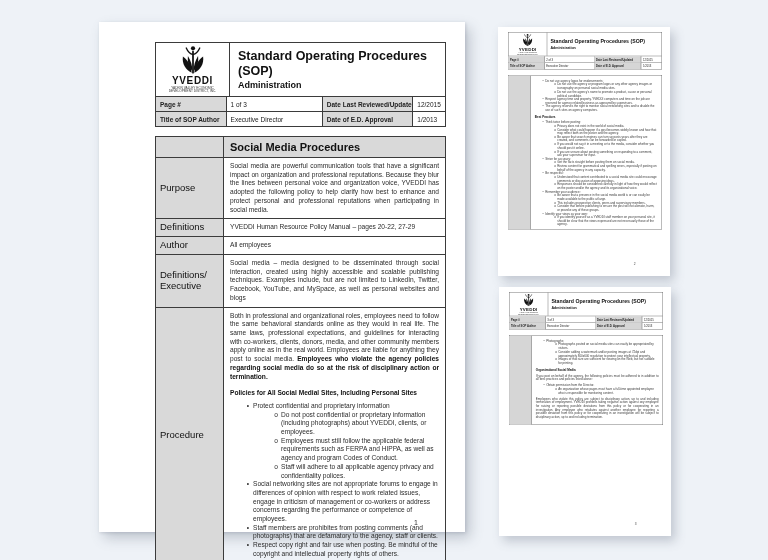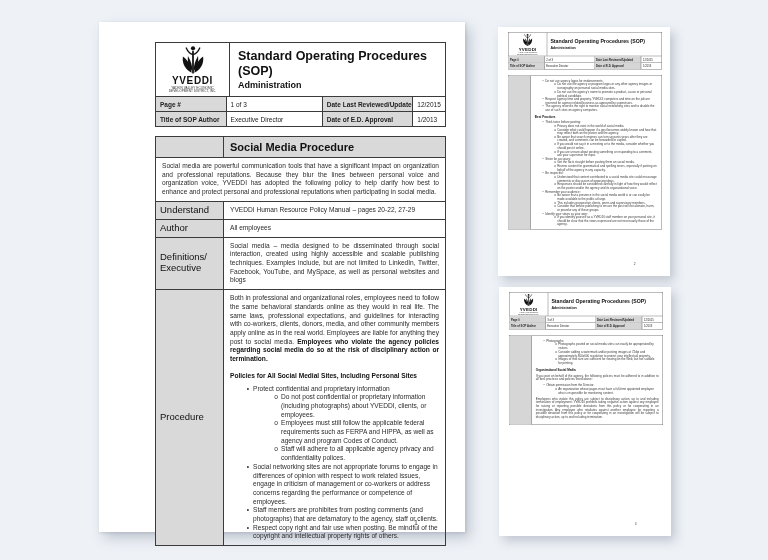--- a/index.html
+++ b/index.html
@@ -126,27 +126,28 @@
         <div class="fcell flabel fc1">Title of SOP Author</div>
         <div class="fcell fc2">Executive Director</div>
         <div class="fcell flabel fc3">Date of E.D. Approval</div>
         <div class="fcell fc4">1/2013</div>
       </div>
     </div>
 
     <div class="mtable">
       <div class="mrow">
         <div class="mlabel"></div>
-        <div class="mtitle">Social Media Procedure</div>
-      </div>
-      <div class="mrow">
+        <div class="mtitle">Social Media Procedures</div>
+      </div>
+      <div class="mrow">
+        <div class="mlabel">Purpose</div>
         <div class="mbody">Social media are powerful communication tools that have a significant impact on organization and professional reputations. Because they blur the lines between personal voice and organization voice, YVEDDI has adopted the following policy to help clarify how best to enhance and protect personal and professional reputations when participating in social media.</div>
       </div>
       <div class="mrow">
-        <div class="mlabel">Understand</div>
+        <div class="mlabel">Definitions</div>
         <div class="mbody">YVEDDI Human Resource Policy Manual – pages 20-22, 27-29</div>
       </div>
       <div class="mrow">
         <div class="mlabel">Author</div>
         <div class="mbody">All employees</div>
       </div>
       <div class="mrow">
         <div class="mlabel">Definitions/ Executive</div>
         <div class="mbody">Social media – media designed to be disseminated through social interaction, created using highly accessible and scalable publishing techniques. Examples include, but are not limited to LinkedIn, Twitter, Facebook, YouTube, and MySpace, as well as personal websites and blogs</div>
       </div>

